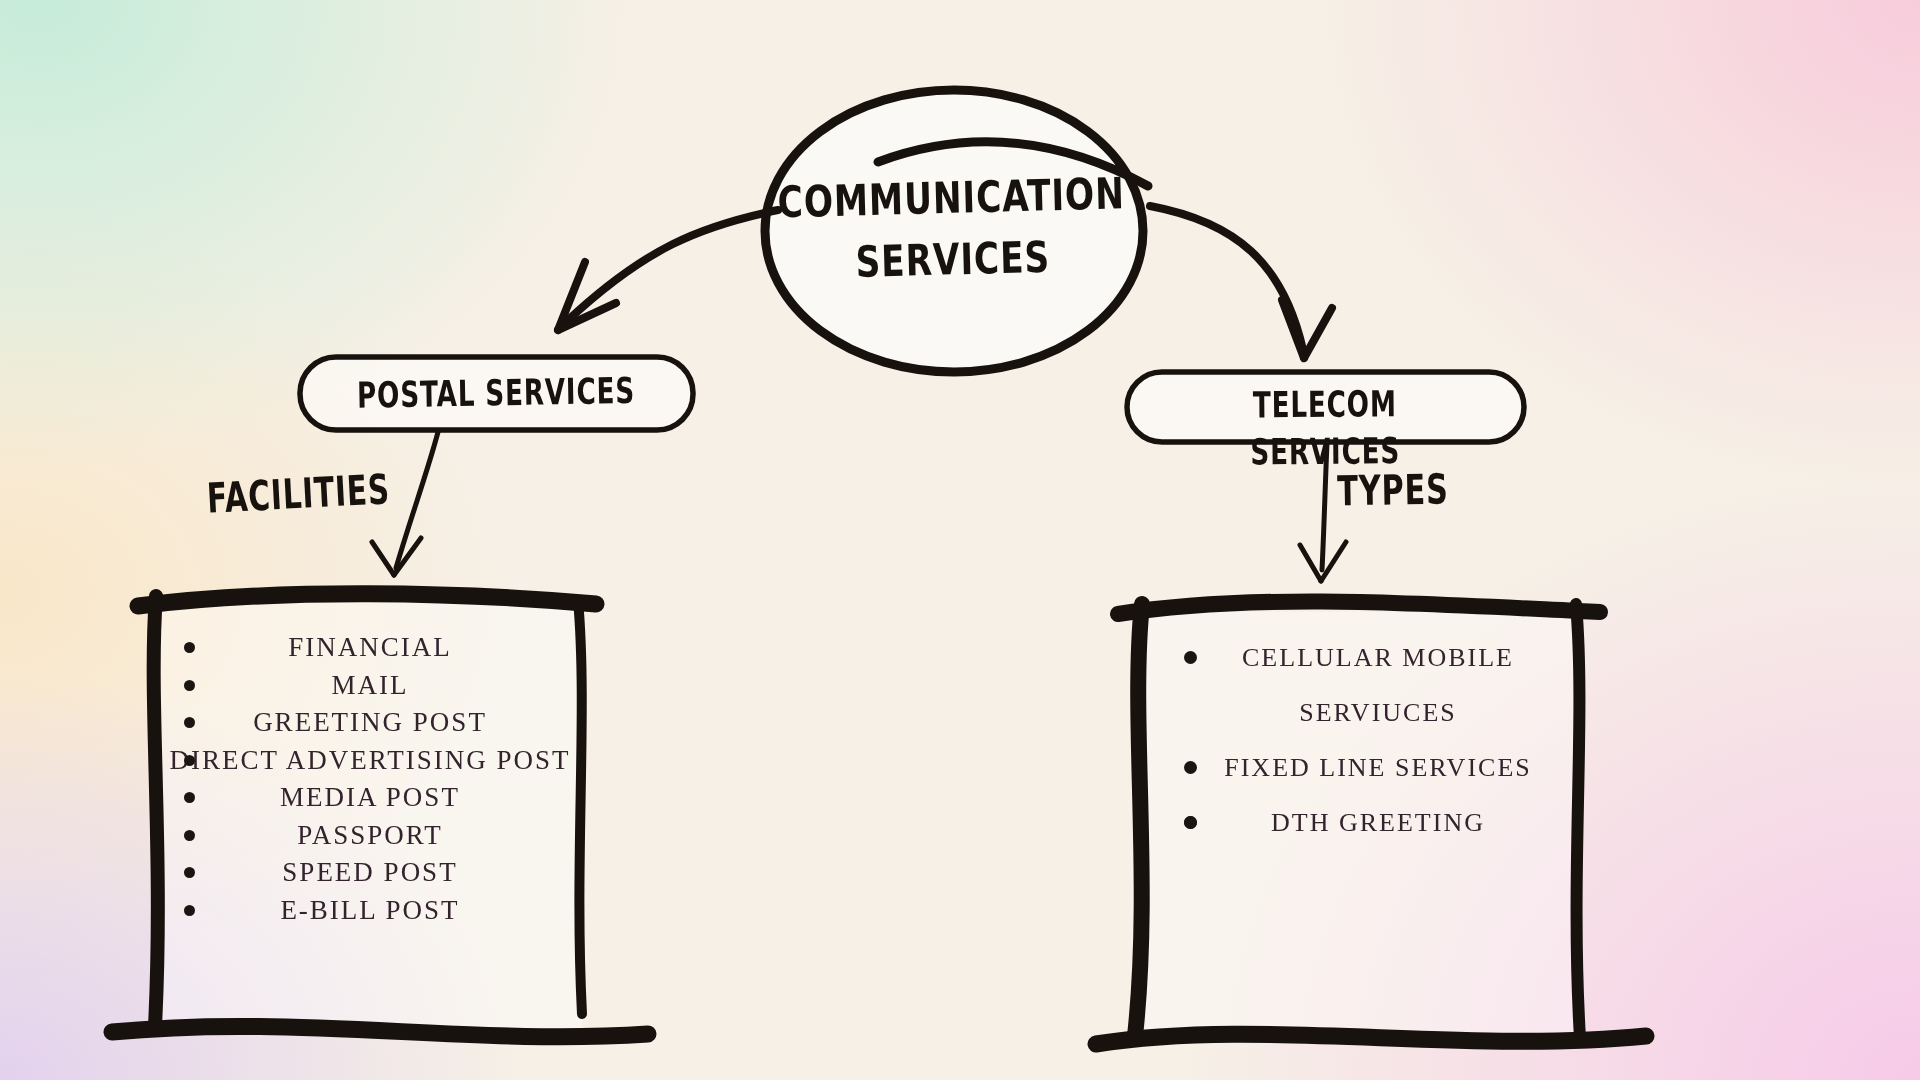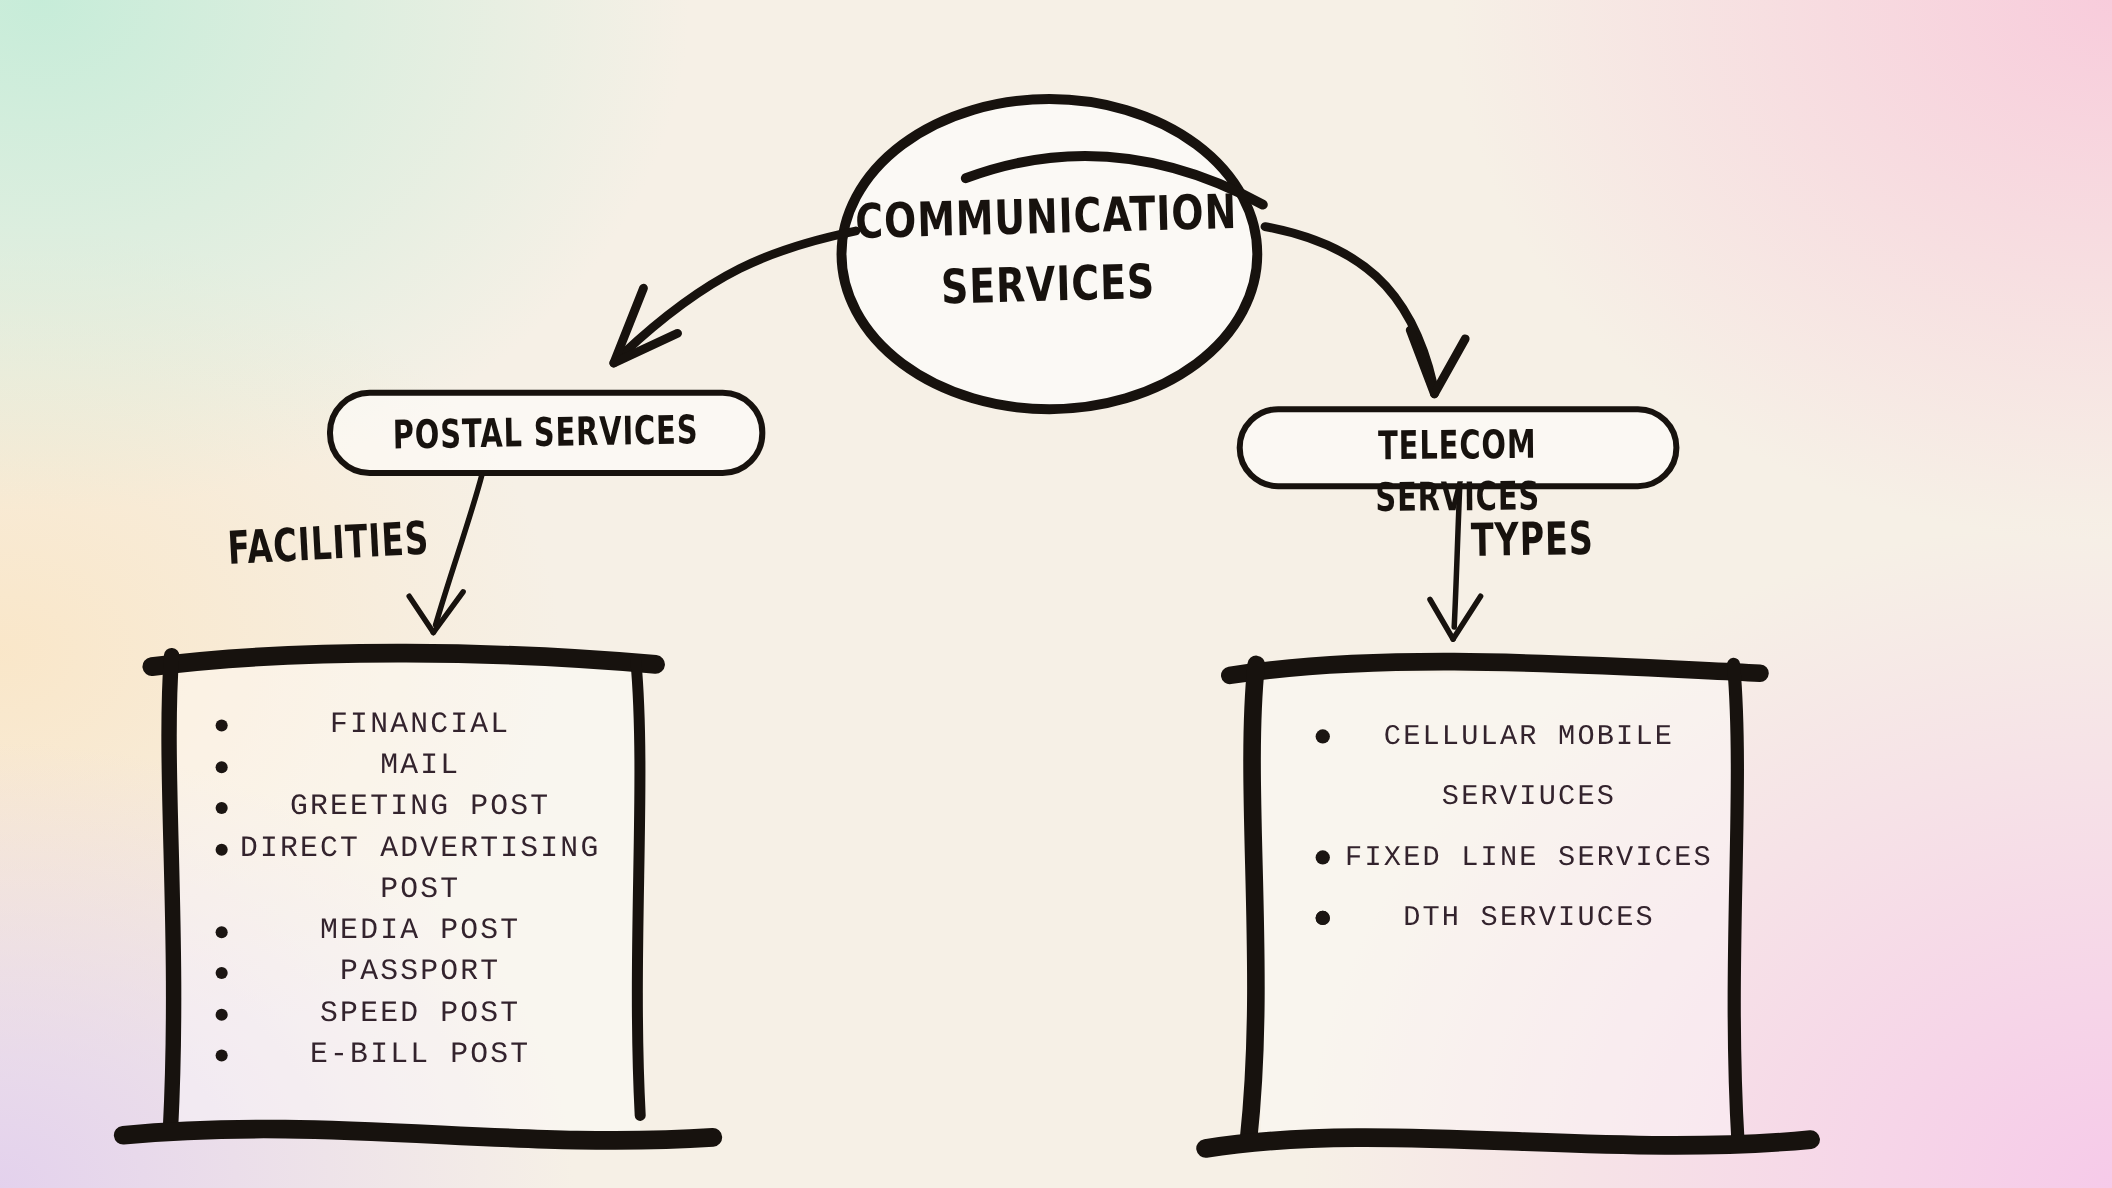--- a/index.html
+++ b/index.html
@@ -20,22 +20,22 @@
   .root-label{left:742px;top:172px;width:420px;font-size:40px;line-height:57px;
               transform:rotate(-1.5deg) scale(0.86,1.08);}
   .postal-label{left:316px;top:372px;width:360px;font-size:32px;line-height:42px;
               transform:rotate(-1deg) scale(0.82,1.12);}
   .telecom-label{left:1145px;top:386px;width:360px;font-size:32px;line-height:42px;
               transform:rotate(-0.5deg) scale(0.82,1.12);}
   .facilities-label{left:186px;top:470px;width:210px;font-size:37px;line-height:50px;
               transform:rotate(-3deg) scale(0.80,1.12);}
   .types-label{left:1318px;top:466px;width:150px;font-size:37px;line-height:50px;
               transform:rotate(-1deg) scale(0.82,1.12);}
-  ul.items{position:absolute;list-style:none;margin:12px;padding:0;
-           font-family:Liberation Mono, monospace;color:#33232d;}
+  ul.items{position:absolute;list-style:none;margin:0;padding:0;
+           font-family:Liberation Serif, serif;color:#33232d;}
   ul.items li{position:relative;text-align:center;}
   .dot{position:absolute;border-radius:50%;background:#1b1512;}
   ul.postal-items{left:168px;top:629px;width:404px;font-size:27px;letter-spacing:2px;}
   ul.postal-items li{line-height:37.5px;}
   ul.postal-items .dot{left:16px;top:13px;width:11px;height:11px;}
   ul.telecom-items{left:1206px;top:630px;width:344px;font-size:26px;letter-spacing:2px;}
   ul.telecom-items li{line-height:55px;}
   ul.telecom-items .dot{left:-22px;top:21px;width:13px;height:13px;}
 </style>
 </head>
@@ -110,16 +110,16 @@
     <li><span class="dot"></span><span>E-BILL POST</span></li>
   </ul>
 
   <div class="label marker telecom-label">TELECOM SERVICES</div>
   <div class="label marker types-label">TYPES</div>
 
   <ul class="items telecom-items">
     <li><span class="dot"></span><span>CELLULAR MOBILE SERVIUCES</span></li>
     <li><span class="dot"></span><span>FIXED LINE SERVICES</span></li>
     <li><span class="dot"></span></li>
-    <li><span class="dot"></span><span>DTH SERVIUCES</span></li>
+    <li><span class="dot"></span><span>DTH GREETING</span></li>
   </ul>
 
 </div>
 
 </body></html>

